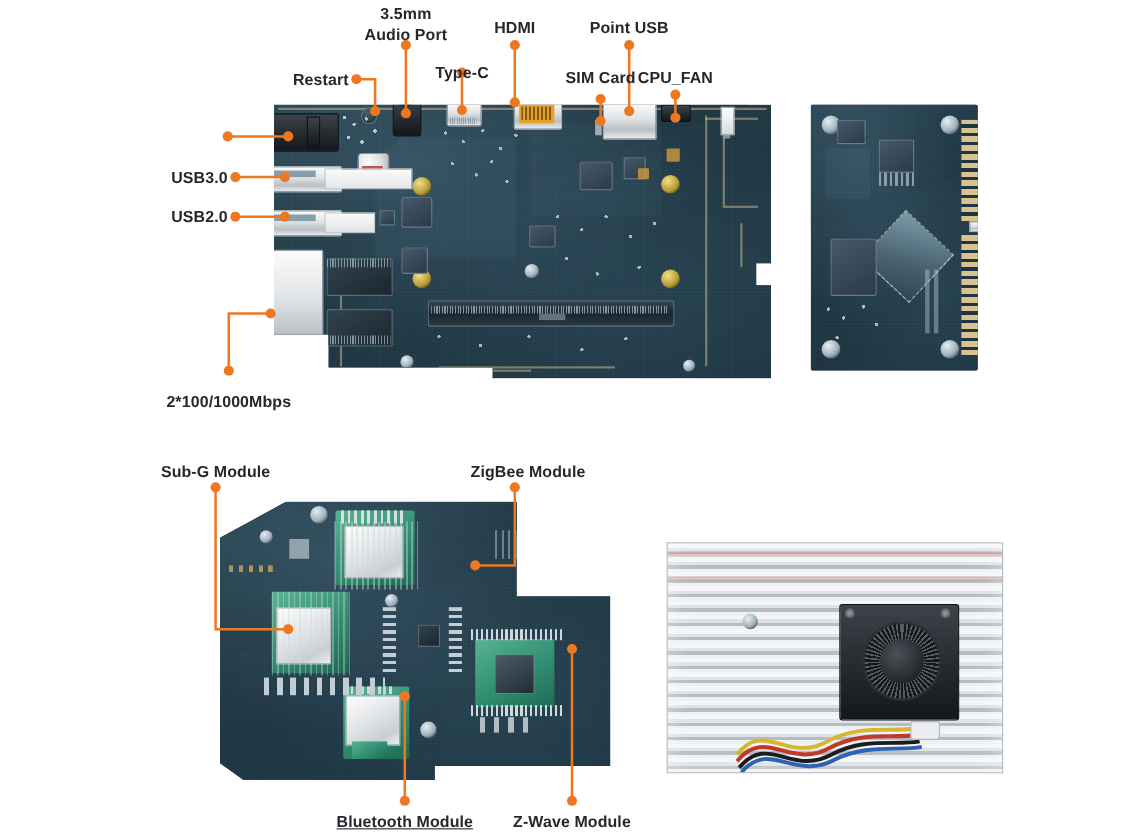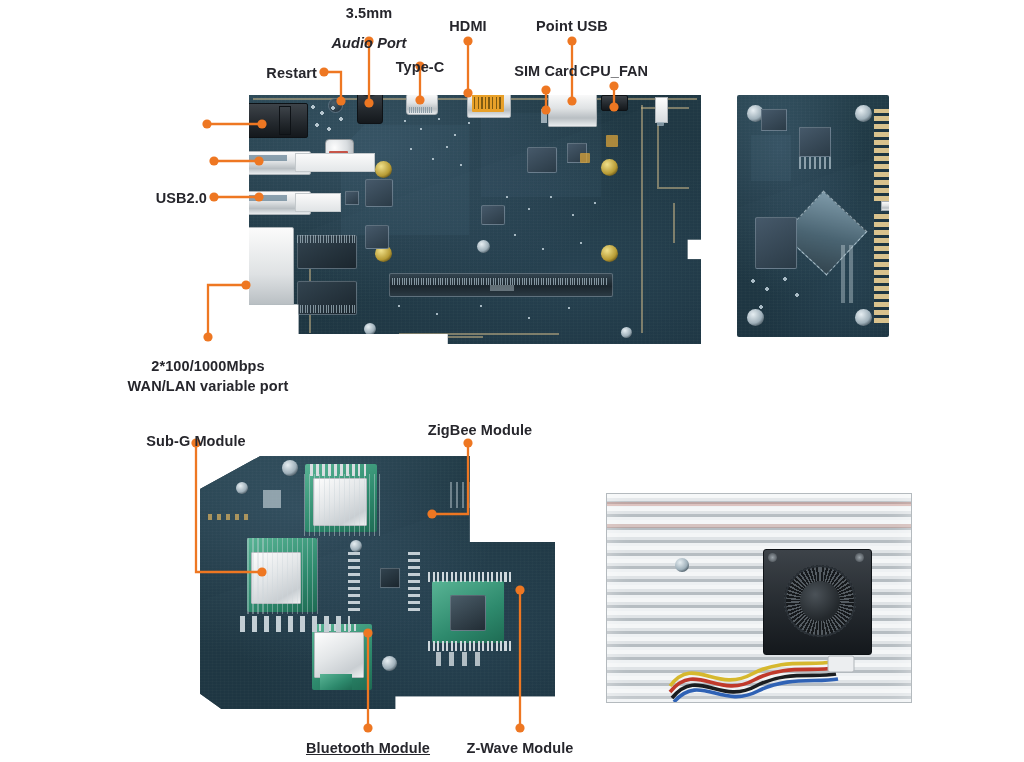--- a/index.html
+++ b/index.html
@@ -383,42 +383,42 @@
       <circle cx="468" cy="443" r="4.6"></circle>
         <circle cx="432" cy="514" r="4.6"></circle>
       <circle cx="368" cy="728" r="4.6"></circle>
         <circle cx="368" cy="633" r="4.6"></circle>
       <circle cx="520" cy="728" r="4.6"></circle>
         <circle cx="520" cy="590" r="4.6"></circle>
     </g>
   </svg>
 
 
+  <div class="lbl r" style="left:20px;top:153px;width:187px;">USB3.0</div>
 
   <div class="lbl r" style="left:20px;top:189px;width:187px;">USB2.0</div>
 
   <div class="lbl r" style="left:200px;top:64px;width:117px;">Restart</div>
 
   <div class="lbl c" style="left:309px;top:4px;width:120px;">3.5mm</div>
-  <div class="lbl c" style="left:309px;top:34px;width:120px;font-style:italic;">Audio Port</div>
+  <div class="lbl c" style="left:309px;top:23px;width:120px;">Audio Port</div>
 
   <div class="lbl c" style="left:360px;top:58px;width:120px;">Type-C</div>
 
   <div class="lbl c" style="left:408px;top:17px;width:120px;">HDMI</div>
 
   <div class="lbl c" style="left:486px;top:62px;width:120px;">SIM Card</div>
 
   <div class="lbl c" style="left:512px;top:17px;width:120px;">Point USB</div>
 
   <div class="lbl c" style="left:554px;top:62px;width:120px;">CPU_FAN</div>
 
   <div class="lbl c" style="left:88px;top:357px;width:240px;">2*100/1000Mbps</div>
-  <div class="lbl c" style="left:88px;top:377px;width:240px;">WAN/LAN variable port</div>
-
-  <div class="lbl c" style="left:116px;top:432px;width:160px;">Sub-G Module</div>
+
+  <div class="lbl c" style="left:116px;top:421px;width:160px;">Sub-G Module</div>
 
   <div class="lbl c" style="left:400px;top:421px;width:160px;">ZigBee Module</div>
 
   <div class="lbl c" style="left:288px;top:739px;width:160px;text-decoration:underline;">Bluetooth Module</div>
 
   <div class="lbl c" style="left:440px;top:739px;width:160px;">Z-Wave Module</div>
 
 </div>
 
 </body></html>

